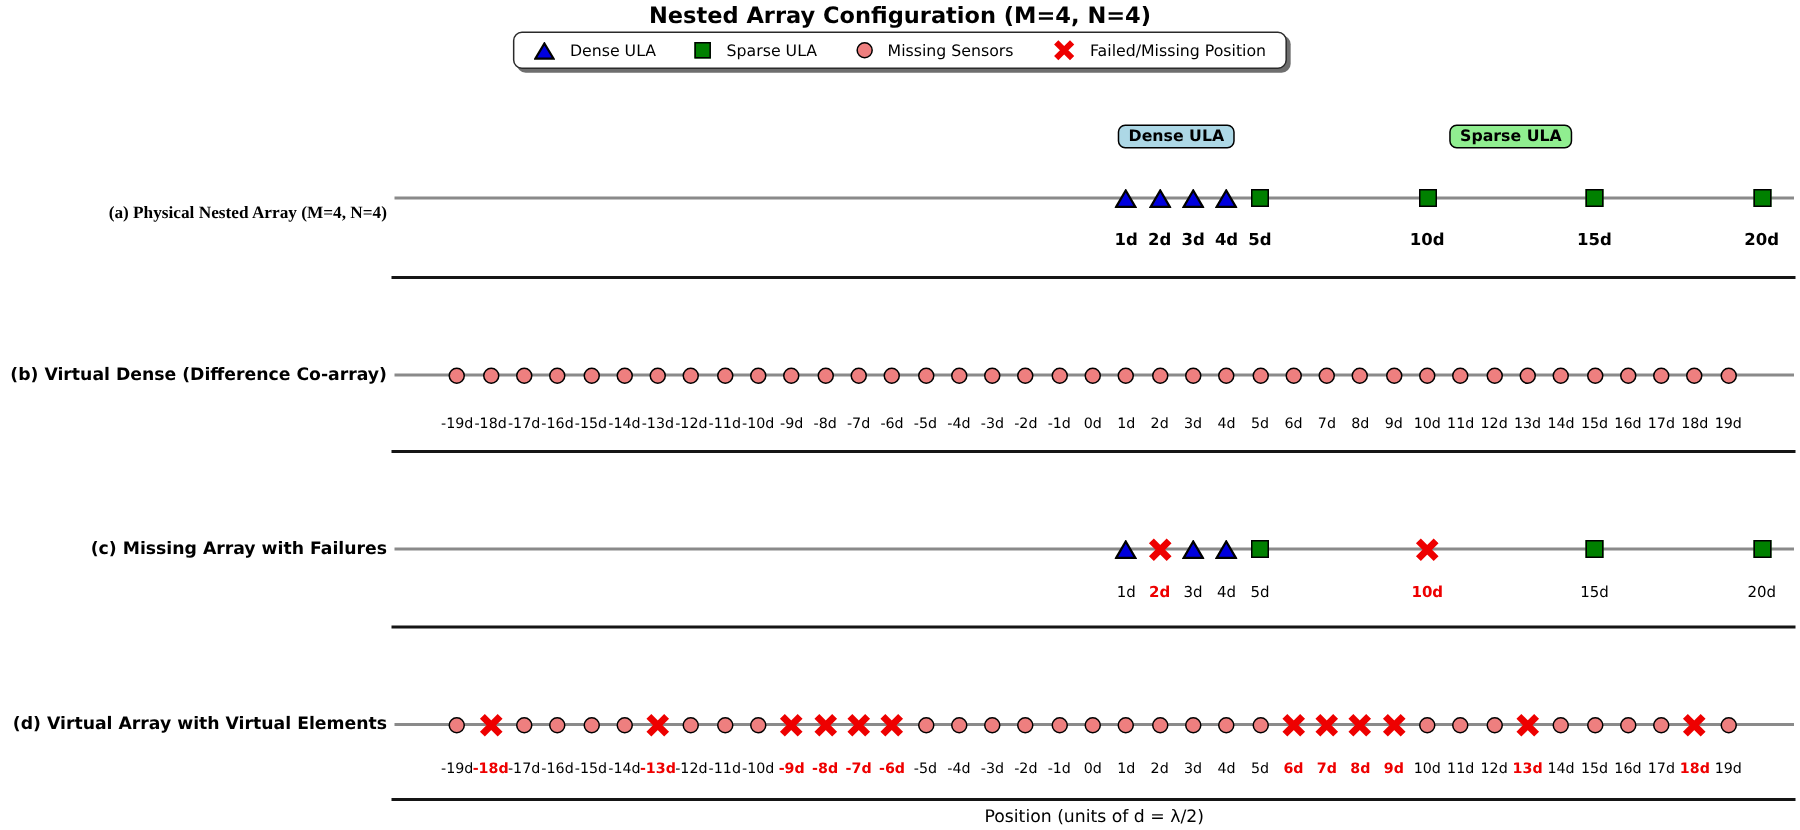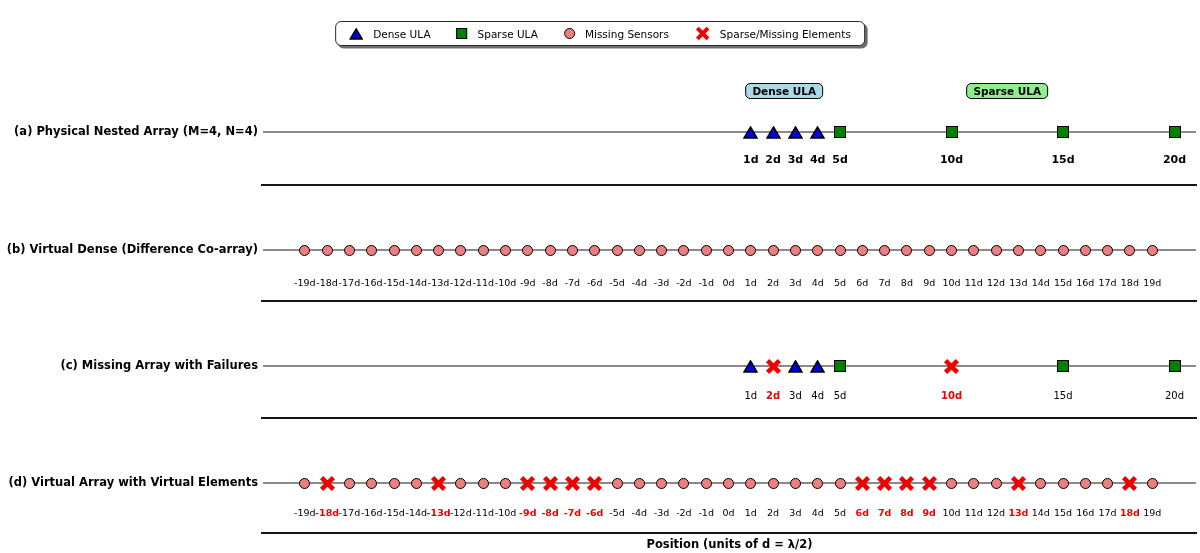--- a/index.html
+++ b/index.html
@@ -37,27 +37,28 @@
   .m-ci { width:11px; height:11px; border-radius:50%; background:var(--virtual); border:1.7px solid #000; }
 
   .tick { position:absolute; transform:translateX(-50%); white-space:nowrap; line-height:13px; }
   .tick-a { font-size:11px;  font-weight:bold; }
   .tick-b { font-size:9.5px; }
   .tick-c { font-size:10px;  }
   .tick-d { font-size:9.5px; }
   .tick-failed { color:var(--failed); font-weight:bold; }
 
   #xlabel { position:absolute; top:537px; left:263px; width:933px; text-align:center;
-            font-size:11.5px; font-weight:bold; }
+            font-size:11.5px; font-weight:normal; }
 </style>
 </head>
 <body>
 
 <div id="figure">
 
+  <div id="title">Nested Array Configuration (M=4, N=4)</div>
 
   <div id="legend">
     <div class="legend-item">
       <span class="licon">
         <svg width="14" height="12">
             <polygon points="7,1 13,11 1,11" style="fill:var(--dense);stroke:#000;stroke-width:1.5"></polygon>
           </svg>
       </span>
       <span class="legend-label">Dense ULA</span>
     </div>
@@ -68,29 +69,29 @@
     <div class="legend-item">
       <span class="licon lci"></span>
       <span class="legend-label">Missing Sensors</span>
     </div>
     <div class="legend-item">
       <span class="licon">
         <svg width="15" height="15">
             <path d="M2.2 2.2 L12.8 12.8 M12.8 2.2 L2.2 12.8" style="stroke:var(--failed);stroke-width:4;fill:none"></path>
           </svg>
       </span>
-      <span class="legend-label">Sparse/Missing Elements</span>
+      <span class="legend-label">Failed/Missing Position</span>
     </div>
   </div>
 
   <div class="anno" id="anno-dense" style="left: 784.25px;">Dense ULA</div>
   <div class="anno" id="anno-sparse" style="left: 1007.25px;">Sparse ULA</div>
 
   <div id="plot">
-      <div class="row-label" style="top: 124px;">(a) Physical Nested Array (M=4, N=4)</div>
+      <div class="row-label" style="top: 135px; font-family: Liberation Serif, serif;">(a) Physical Nested Array (M=4, N=4)</div>
       <div class="array-line" style="top: 131px;"></div>
       <div class="spine" style="top: 184px;"></div>
       <div class="marker" style="left: 743.3px; top: 125.6px;">
         <svg width="15" height="13">
           <polygon points="7.5,1 13.9,11.9 1.1,11.9" style="fill:var(--dense);stroke:#000;stroke-width:1.5"></polygon>
         </svg>
       </div>
       <div class="tick tick-a" style="left: 750.8px; top: 153px;">1d</div>
       <div class="marker" style="left: 765.6px; top: 125.6px;">
         <svg width="15" height="13">

